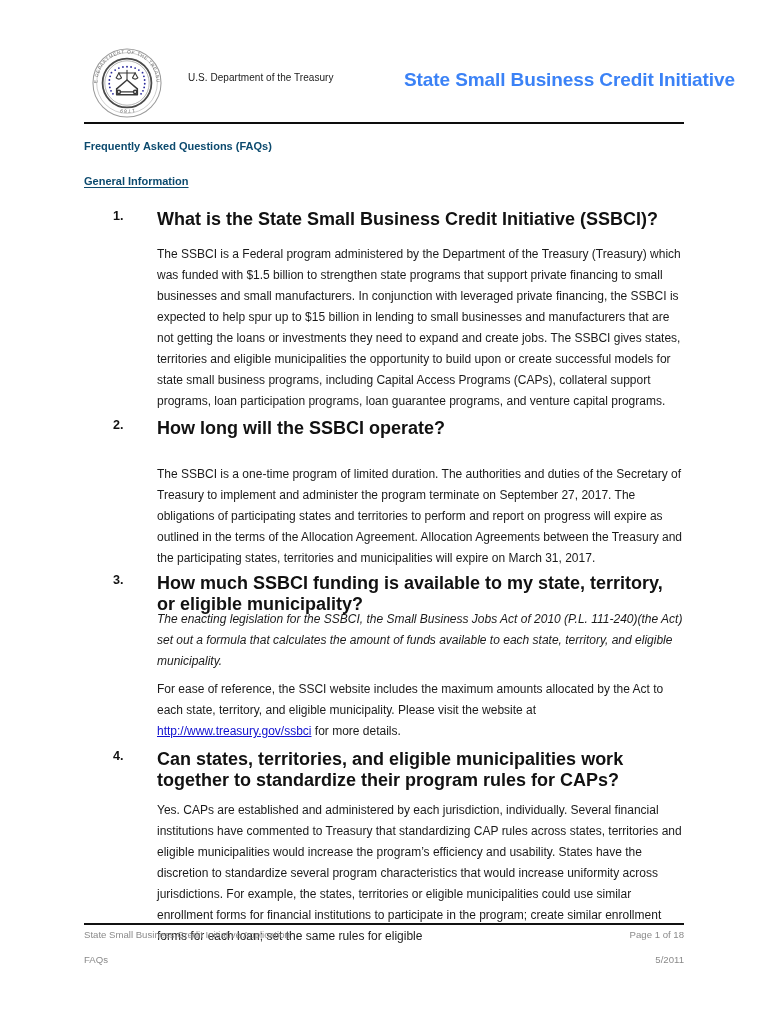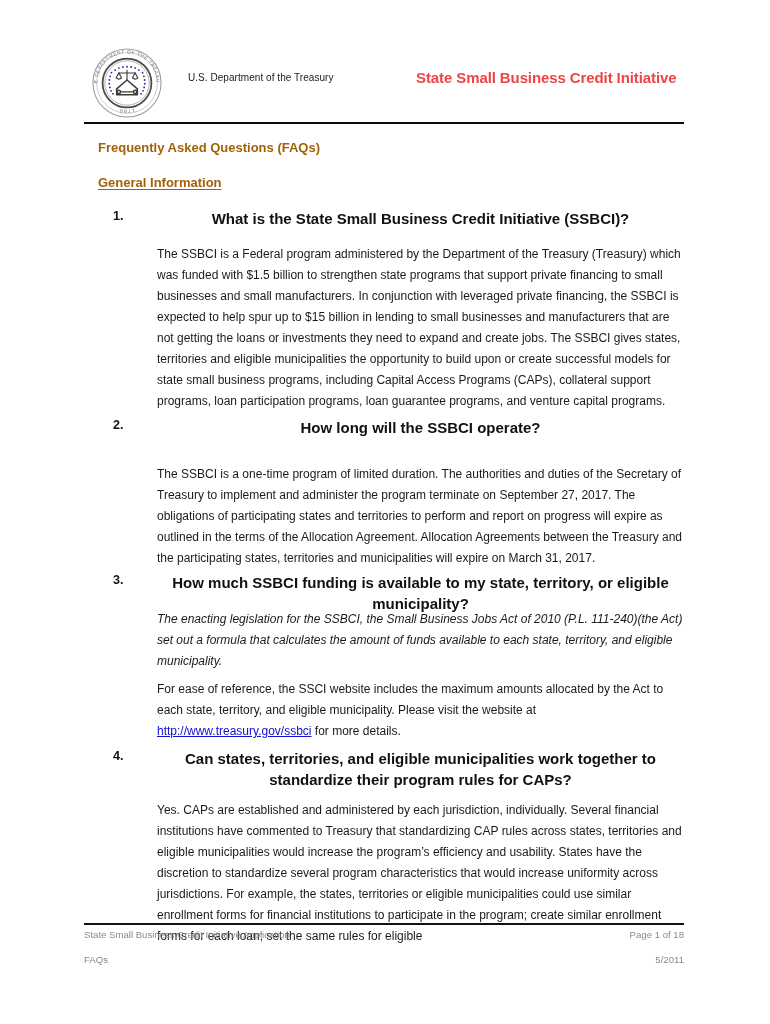--- a/index.html
+++ b/index.html
@@ -43,25 +43,25 @@
     position: absolute;
     left: 104px;
     top: 28px;
     font-size: 10px;
     letter-spacing: 0.05px;
     color: #1a1a1a;
     white-space: nowrap;
   }
   .header-title {
     position: absolute;
-    left: 332px;
+    left: 320px;
     top: 25px;
-    font-size: 15px;
-    font-weight: bold;
-    color: #ef4444;
+    font-size: 19px;
+    font-weight: bold;
+    color: #3b82f6;
     white-space: nowrap;
     letter-spacing: -0.1px;
   }
   .header-rule {
     position: absolute;
     left: 84px;
     top: 122px;
     width: 600px;
     height: 0;
     border-top: 2.5px solid #0d0d0d;
@@ -70,24 +70,24 @@
   
   .content {
     position: absolute;
     left: 0;
     top: 0;
     width: 770px;
   }
 
   .doc-heading {
     position: absolute;
-    left: 98px;
-    font-size: 13px;
-    font-weight: bold;
-    color: #a16207;
+    left: 84px;
+    font-size: 11px;
+    font-weight: bold;
+    color: #0c4a6e;
     white-space: nowrap;
   }
   .doc-heading.underline {
     text-decoration: underline;
     text-underline-offset: 2px;
   }
 
   .qa-block { position: absolute; left: 0; width: 770px; }
 
   .q-row {
@@ -101,25 +101,24 @@
     top: 0;
     font-size: 12.6px;
     font-weight: bold;
     color: #111111;
   }
   .q-text {
     position: absolute;
     left: 73px;
     top: 0;
     width: 527px;
-    font-size: 15px;
+    font-size: 18px;
     font-weight: bold;
     color: #111111;
     line-height: 20.5px;
-    text-align: center;
   }
 
   .a-para {
     position: absolute;
     left: 157px;
     width: 528px;
     font-size: 12px;
     line-height: 21px;
     color: #1a1a1a;
     text-align: left;

